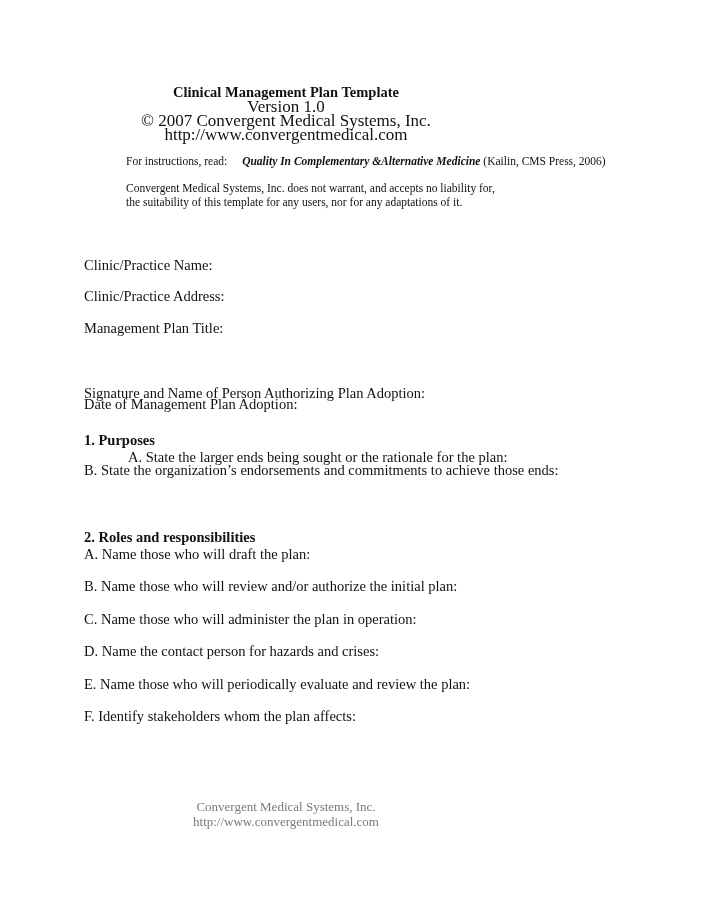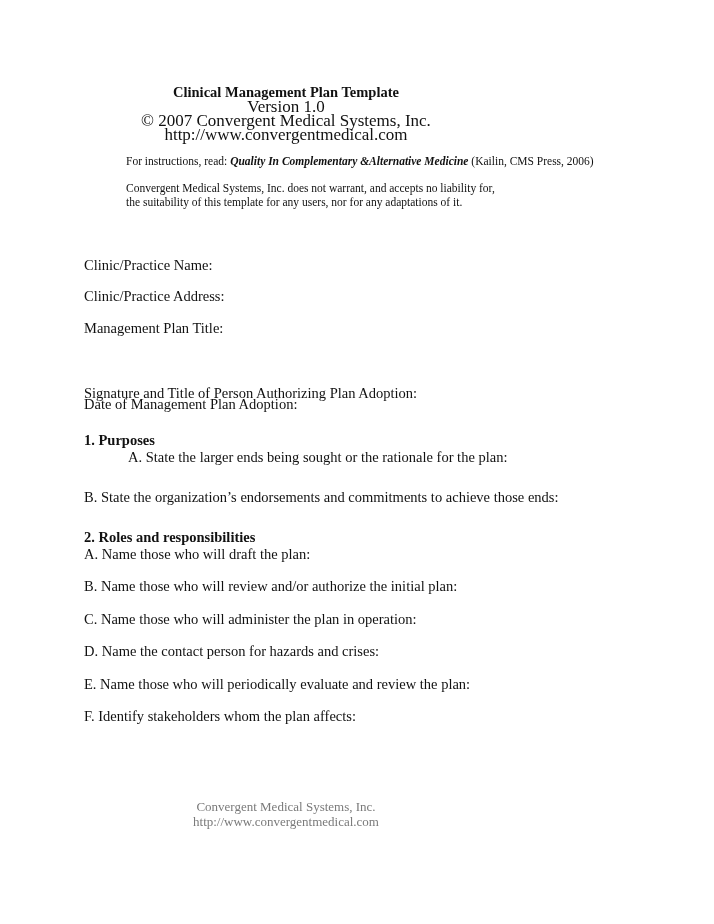--- a/index.html
+++ b/index.html
@@ -15,21 +15,21 @@
       font-family: "Liberation Serif", "DejaVu Serif", serif;
       color: #111111;
     }
     .abs { position: absolute; white-space: nowrap; }
     .center { left: 0; width: 572px; text-align: center; }
 
     .title { top: 84px; font-size: 14.5px; font-weight: bold; }
     .sub { font-size: 17px; line-height: 14px; }
 
     .small { left: 126px; font-size: 11.5px; line-height: 14px; }
-    .small .book { font-weight: bold; font-style: italic; }
+    .small .book { font-weight: bold; font-style: italic; margin-left: 12px; }
 
     .field { left: 84px; font-size: 14.5px; line-height: 17px; }
     .heading { left: 84px; font-size: 14.5px; font-weight: bold; line-height: 17px; }
 
     .footer {
       font-size: 13px;
       line-height: 15px;
       color: #7a7a7a;
     }
   </style>
@@ -45,25 +45,25 @@
   <span>For instructions, read: </span><span class="book">Quality In Complementary &amp;Alternative Medicine</span><span> (Kailin, CMS Press, 2006)</span>
 </div>
 
 <div class="abs small" style="top:181px;">Convergent Medical Systems, Inc. does not warrant, and accepts no liability for,</div>
 <div class="abs small" style="top:195px;">the suitability of this template for any users, nor for any adaptations of it.</div>
 
 <div class="abs field" style="top:257px;">Clinic/Practice Name:</div>
 <div class="abs field" style="top:288px;">Clinic/Practice Address:</div>
 <div class="abs field" style="top:320px;">Management Plan Title:</div>
 <div class="abs field" style="top:371px;margin-top:25px;">Date of Management Plan Adoption:</div>
-<div class="abs field" style="top:385px;">Signature and Title of Person Authorizing Plan Adoption:</div>
+<div class="abs field" style="top:385px;">Signature and Name of Person Authorizing Plan Adoption:</div>
 
 <div class="abs heading" style="top:432px;">1. Purposes</div>
 <div class="abs field" style="top:449px;margin-left:44px;">A. State the larger ends being sought or the rationale for the plan:</div>
-<div class="abs field" style="top:489px;text-align:right;">B. State the organization’s endorsements and commitments to achieve those ends:</div>
+<div class="abs field" style="top:462px;text-align:right;">B. State the organization’s endorsements and commitments to achieve those ends:</div>
 
 <div class="abs heading" style="top:529px;">2. Roles and responsibilities</div>
 <div class="abs field" style="top:546px;">A. Name those who will draft the plan:</div>
 <div class="abs field" style="top:578px;">B. Name those who will review and/or authorize the initial plan:</div>
 <div class="abs field" style="top:611px;">C. Name those who will administer the plan in operation:</div>
 <div class="abs field" style="top:643px;">D. Name the contact person for hazards and crises:</div>
 <div class="abs field" style="top:676px;">E. Name those who will periodically evaluate and review the plan:</div>
 <div class="abs field" style="top:708px;">F. Identify stakeholders whom the plan affects:</div>
 
 <div class="abs center footer" style="top:799px;">Convergent Medical Systems, Inc.</div>

